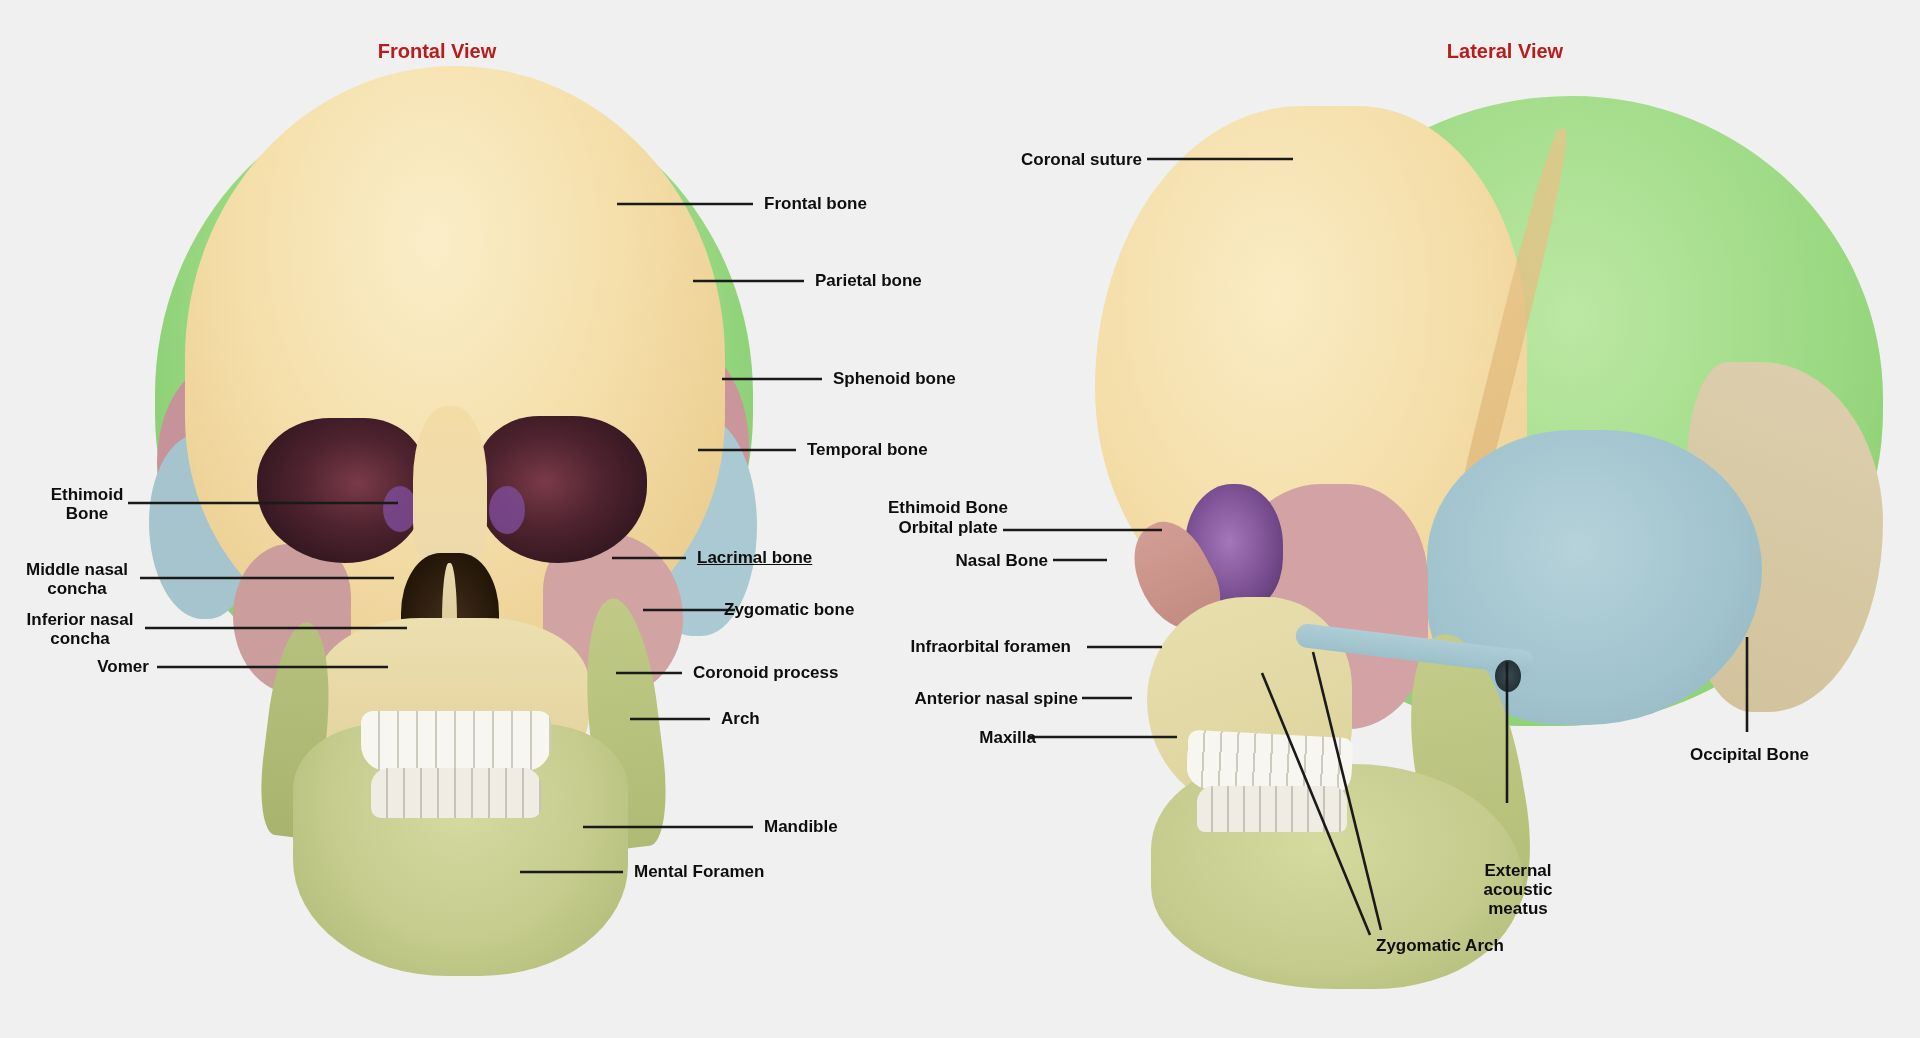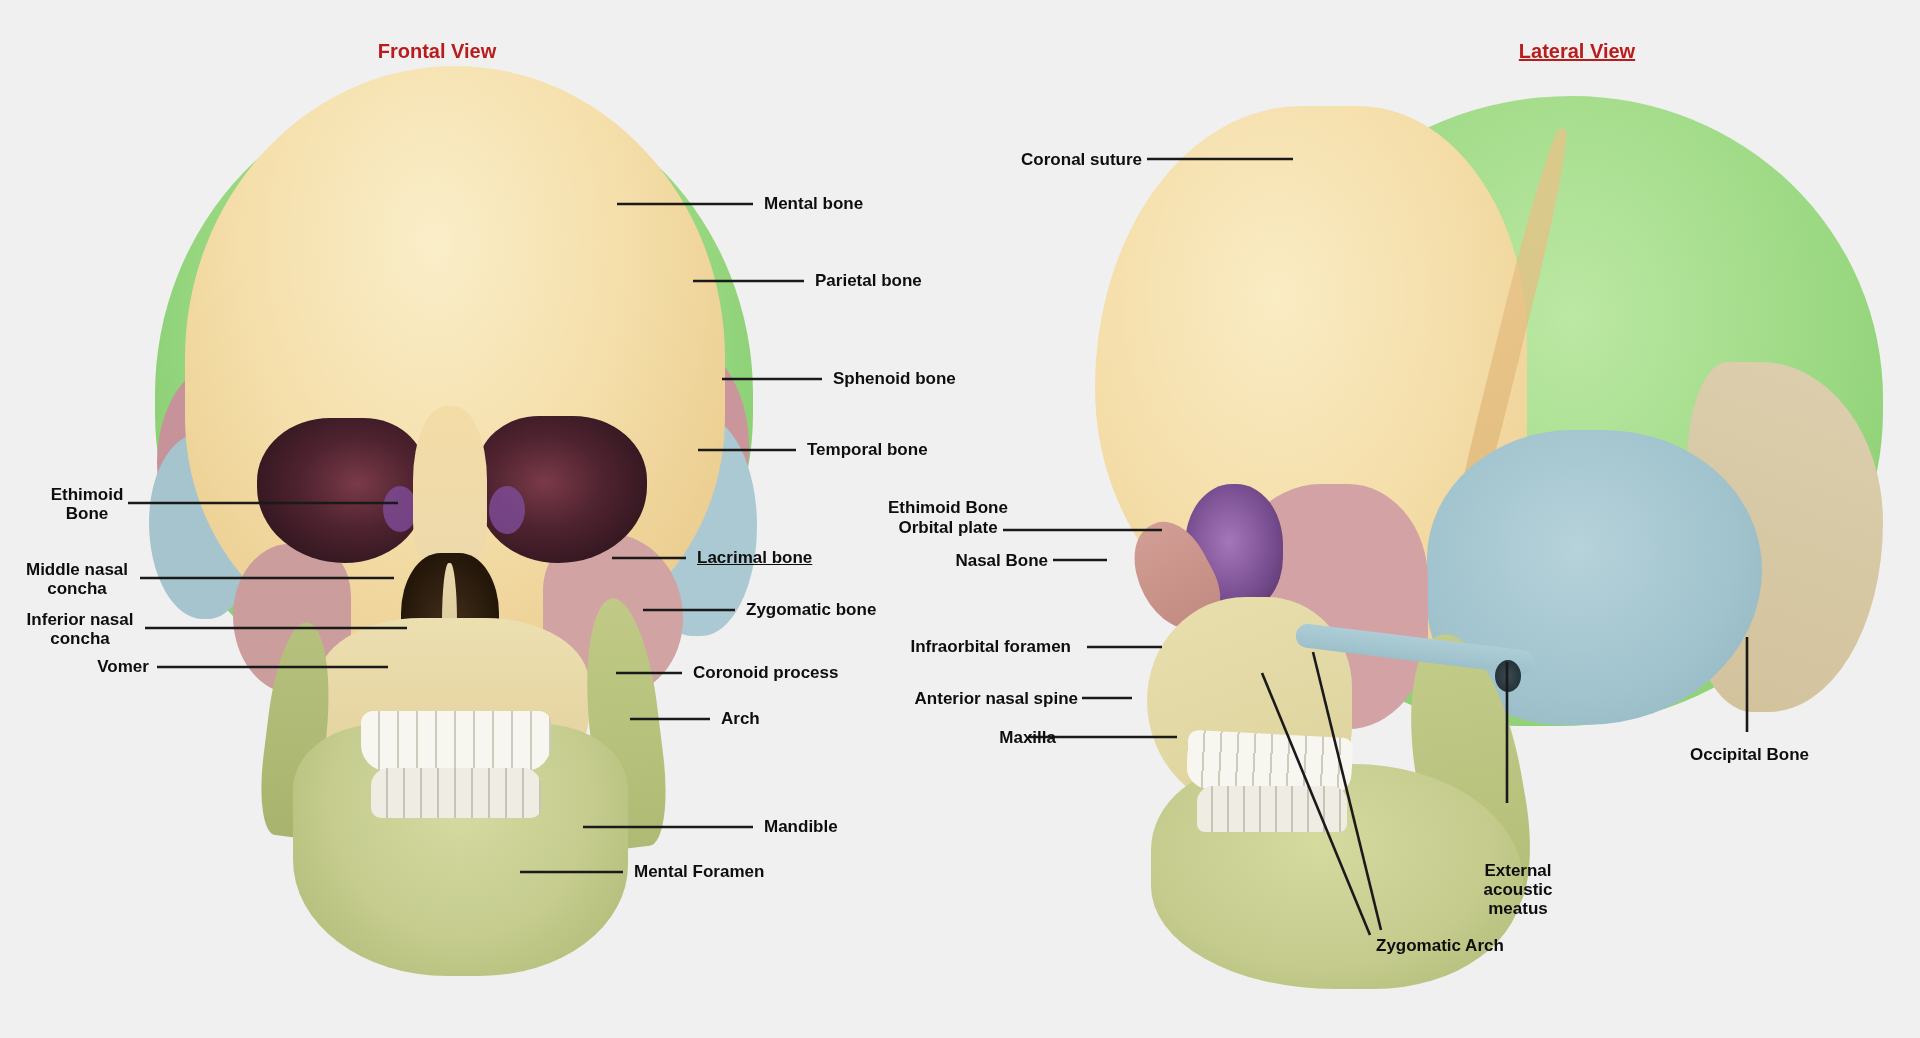--- a/index.html
+++ b/index.html
@@ -148,46 +148,46 @@
       <line x1="1082" y1="698" x2="1132" y2="698"></line>
       <line x1="1028" y1="737" x2="1177" y2="737"></line>
       <line x1="1747" y1="637" x2="1747" y2="732"></line>
       <line x1="1507" y1="662" x2="1507" y2="803"></line>
       <line x1="1262" y1="673" x2="1370" y2="935"></line>
       <line x1="1313" y1="652" x2="1381" y2="930"></line>
     </g>
   </svg>
 
   <div class="title" style="left:357px;top:40px;width:160px;">Frontal View</div>
-  <div class="title" style="left:1497px;top:40px;width:160px;text-decoration:underline;">Lateral View</div>
+  <div class="title" style="left:1425px;top:40px;width:160px;">Lateral View</div>
 
-  <div class="lbl" style="left:764px;top:194px;">Mental bone</div>
+  <div class="lbl" style="left:764px;top:194px;">Frontal bone</div>
   <div class="lbl" style="left:815px;top:271px;">Parietal bone</div>
   <div class="lbl" style="left:833px;top:369px;">Sphenoid bone</div>
   <div class="lbl" style="left:807px;top:440px;">Temporal bone</div>
   <div class="lbl" style="left:697px;top:548px;text-decoration:underline;">Lacrimal bone</div>
-  <div class="lbl" style="left:746px;top:600px;">Zygomatic bone</div>
+  <div class="lbl" style="left:724px;top:600px;">Zygomatic bone</div>
   <div class="lbl" style="left:693px;top:663px;">Coronoid process</div>
   <div class="lbl" style="left:721px;top:709px;">Arch</div>
   <div class="lbl" style="left:764px;top:817px;">Mandible</div>
   <div class="lbl" style="left:634px;top:862px;">Mental Foramen</div>
   <div class="lbl c" style="left:27px;top:485px;width:120px;">Ethimoid
 Bone</div>
   <div class="lbl c" style="left:7px;top:560px;width:140px;">Middle nasal
 concha</div>
   <div class="lbl c" style="left:10px;top:610px;width:140px;">Inferior nasal
 concha</div>
   <div class="lbl c" style="left:63px;top:657px;width:120px;">Vomer</div>
 
   <div class="lbl r" style="left:942px;top:150px;width:200px;">Coronal suture</div>
   <div class="lbl c" style="left:848px;top:498px;width:200px;line-height:20px;">Ethimoid Bone
 Orbital plate</div>
   <div class="lbl r" style="left:848px;top:551px;width:200px;">Nasal Bone</div>
   <div class="lbl r" style="left:871px;top:637px;width:200px;">Infraorbital foramen</div>
   <div class="lbl r" style="left:878px;top:689px;width:200px;">Anterior nasal spine</div>
-  <div class="lbl r" style="left:856px;top:728px;width:200px;">Maxilla</div>
+  <div class="lbl r" style="left:836px;top:728px;width:200px;">Maxilla</div>
   <div class="lbl" style="left:1690px;top:745px;">Occipital Bone</div>
   <div class="lbl c" style="left:1468px;top:861px;width:100px;">External
 acoustic
 meatus</div>
   <div class="lbl" style="left:1376px;top:936px;">Zygomatic Arch</div>
 
 </div>
 
 </body></html>

